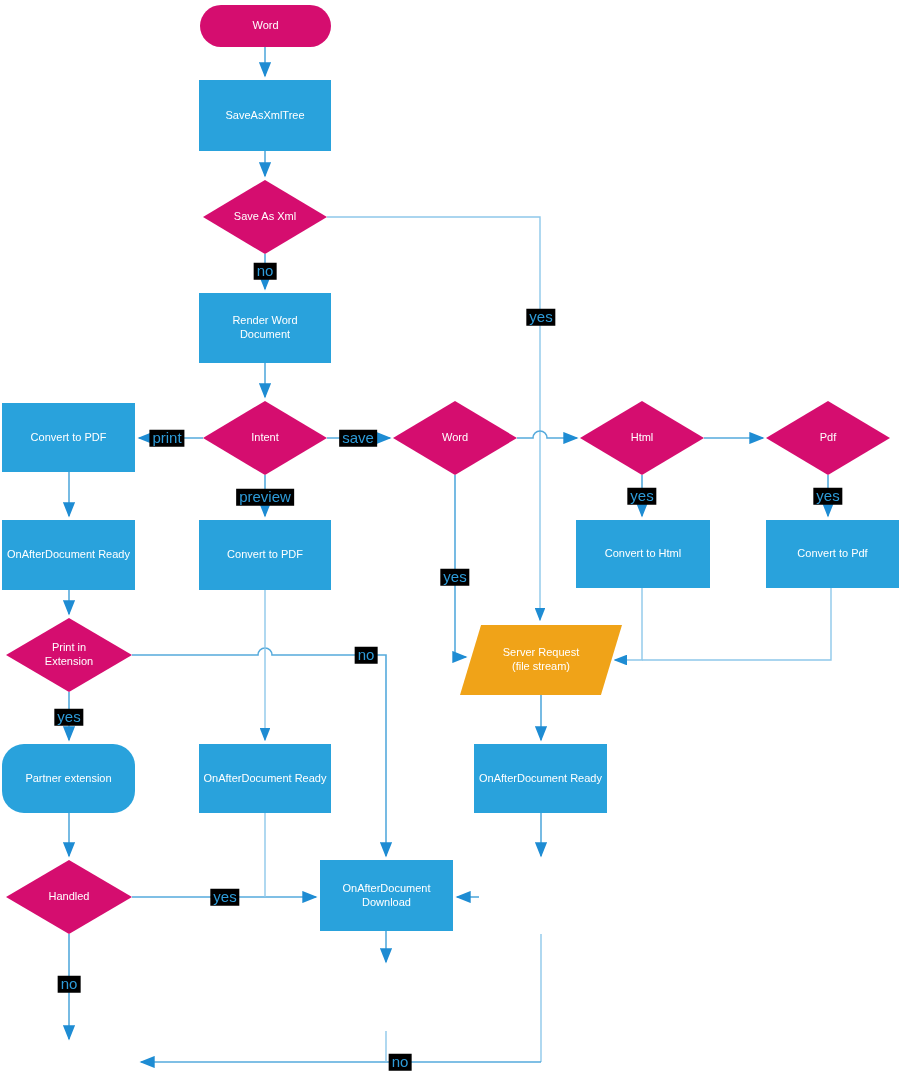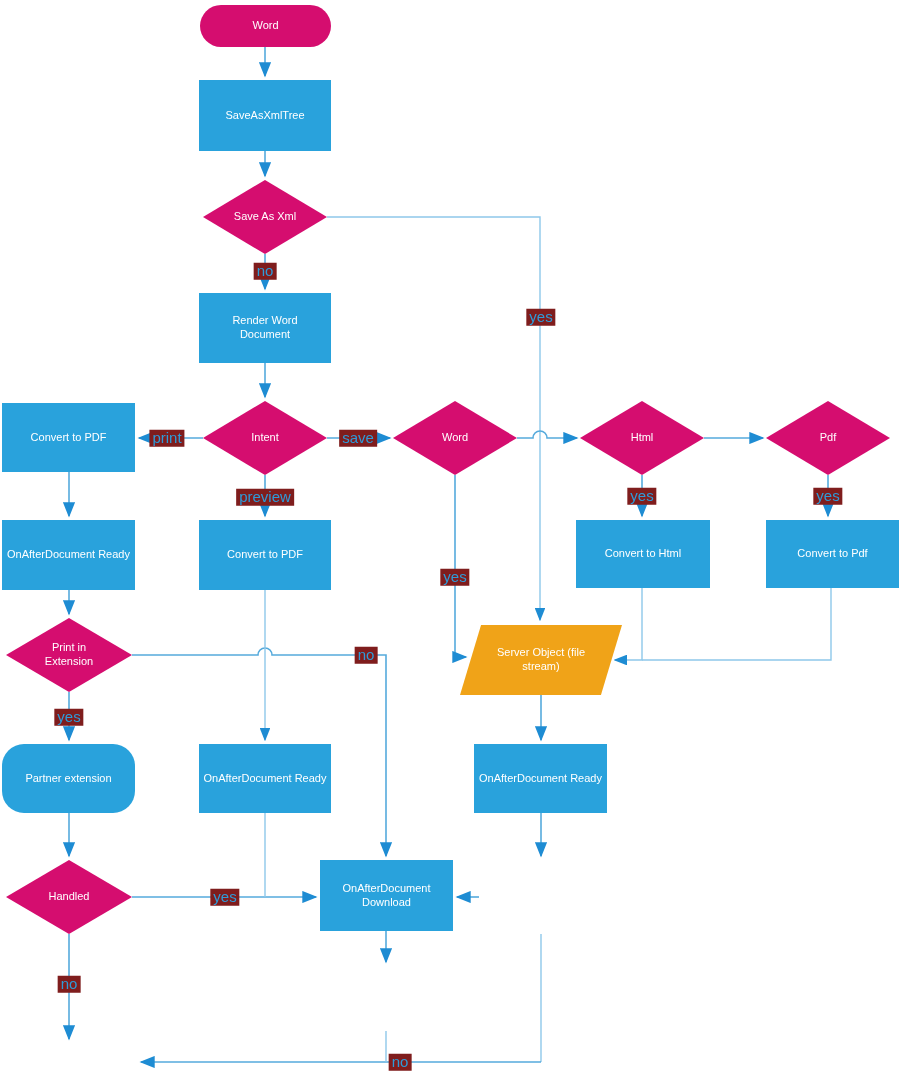--- a/index.html
+++ b/index.html
@@ -9,21 +9,21 @@
   .c{fill:none;stroke:#55aadc;stroke-width:1.6px;}
   .c.light{stroke:#8ec8ea;stroke-width:1.4px;}
   .node{position:absolute;z-index:2;display:flex;align-items:center;justify-content:center;
         text-align:center;color:#ffffff;font-size:11px;line-height:1.25;}
   .process{background:#29a2dc;}
   .decision{background:#d50d6f;clip-path:polygon(50% 0,100% 50%,50% 100%,0 50%);}
   .terminator{background:#d50d6f;border-radius:22px;}
   .data{background:#f0a318;clip-path:polygon(13% 0,100% 0,87% 100%,0 100%);}
   .nlabel{display:inline-block;}
   .elabel{position:absolute;z-index:3;transform:translate(-50%,-50%);color:#2e9bd8;
-          background:#7f1d1d;font-size:15px;line-height:1.1;padding:0 3px;white-space:nowrap;}
+          background:#000000;font-size:15px;line-height:1.1;padding:0 3px;white-space:nowrap;}
 </style>
 </head>
 <body>
 
 <div class="canvas">
 
   <svg class="wires" width="899" height="1087" viewBox="0 0 899 1087">
     <defs>
       <marker id="arrow" viewBox="0 0 10 8" refX="9" refY="4" markerWidth="9.5" markerHeight="7.6" orient="auto-start-reverse">
         <path d="M0 0 L10 4 L0 8 Z" fill="#1e8cd3"></path>
@@ -95,21 +95,21 @@
   <div class="node process" style="left:199px;top:520px;width:132px;height:70px;">
       <span class="nlabel">Convert to PDF</span>
     </div>
   <div class="node process" style="left:199px;top:744px;width:132px;height:69px;">
       <span class="nlabel">OnAfterDocument Ready</span>
     </div>
   <div class="node decision" style="left:393px;top:401px;width:124px;height:74px;">
       <span class="nlabel">Word</span>
     </div>
   <div class="node data" style="left:460px;top:625px;width:162px;height:70px;">
-      <span class="nlabel" style="max-width:94px;">Server Object (file stream)</span>
+      <span class="nlabel" style="max-width:94px;">Server Request (file stream)</span>
     </div>
   <div class="node process" style="left:474px;top:744px;width:133px;height:69px;">
       <span class="nlabel">OnAfterDocument Ready</span>
     </div>
   <div class="node process" style="left:320px;top:860px;width:133px;height:71px;">
       <span class="nlabel">OnAfterDocument Download</span>
     </div>
   <div class="node decision" style="left:580px;top:401px;width:124px;height:74px;">
       <span class="nlabel">Html</span>
     </div>

